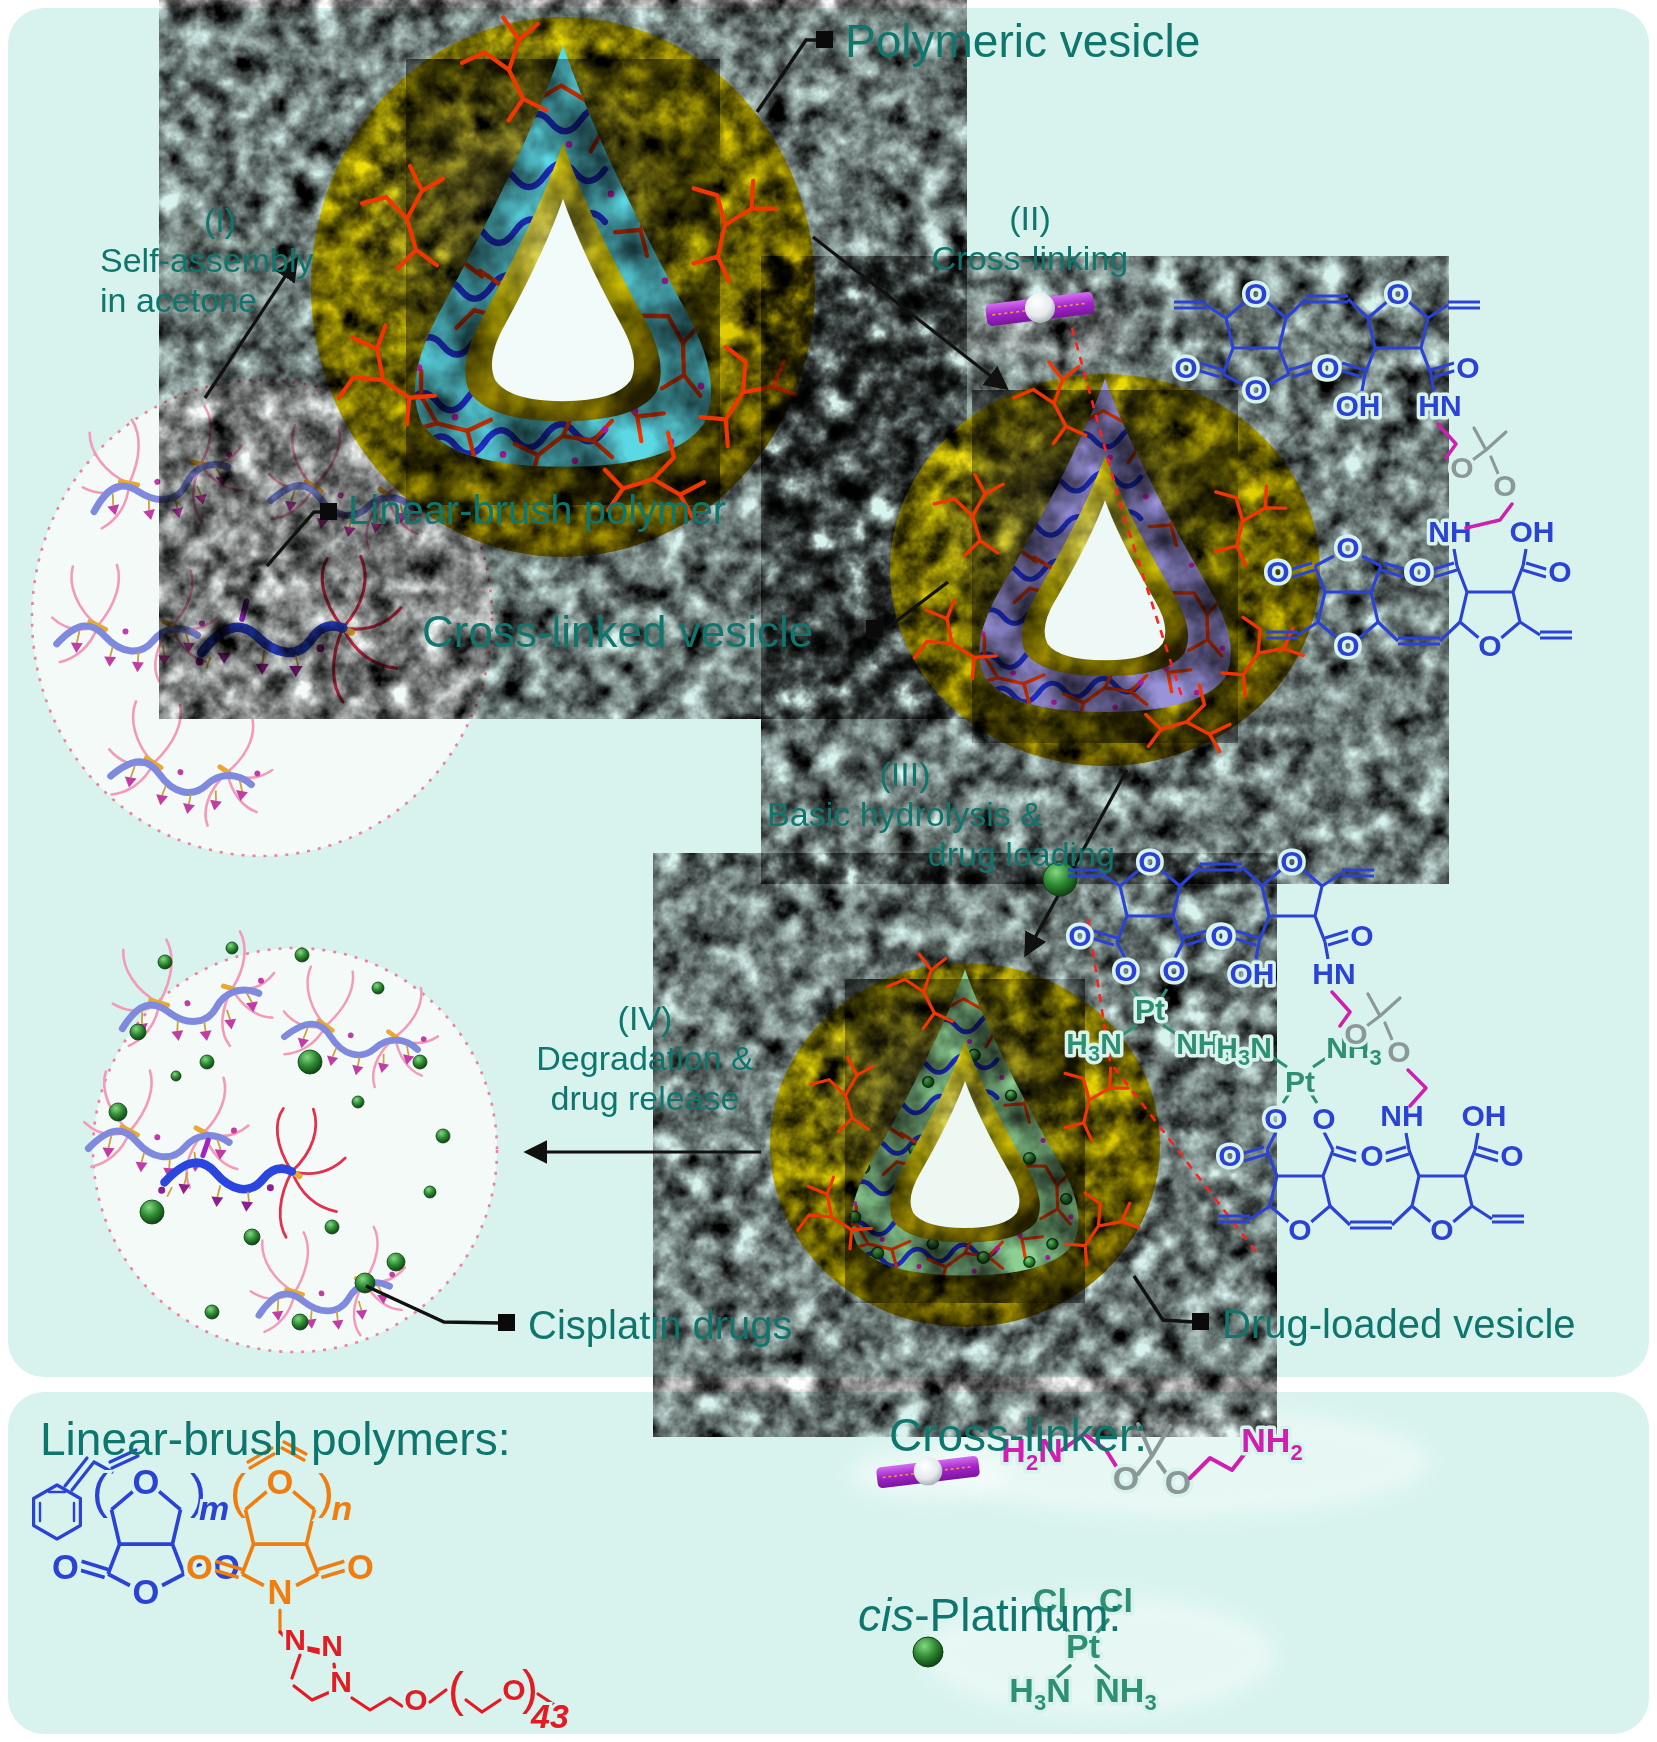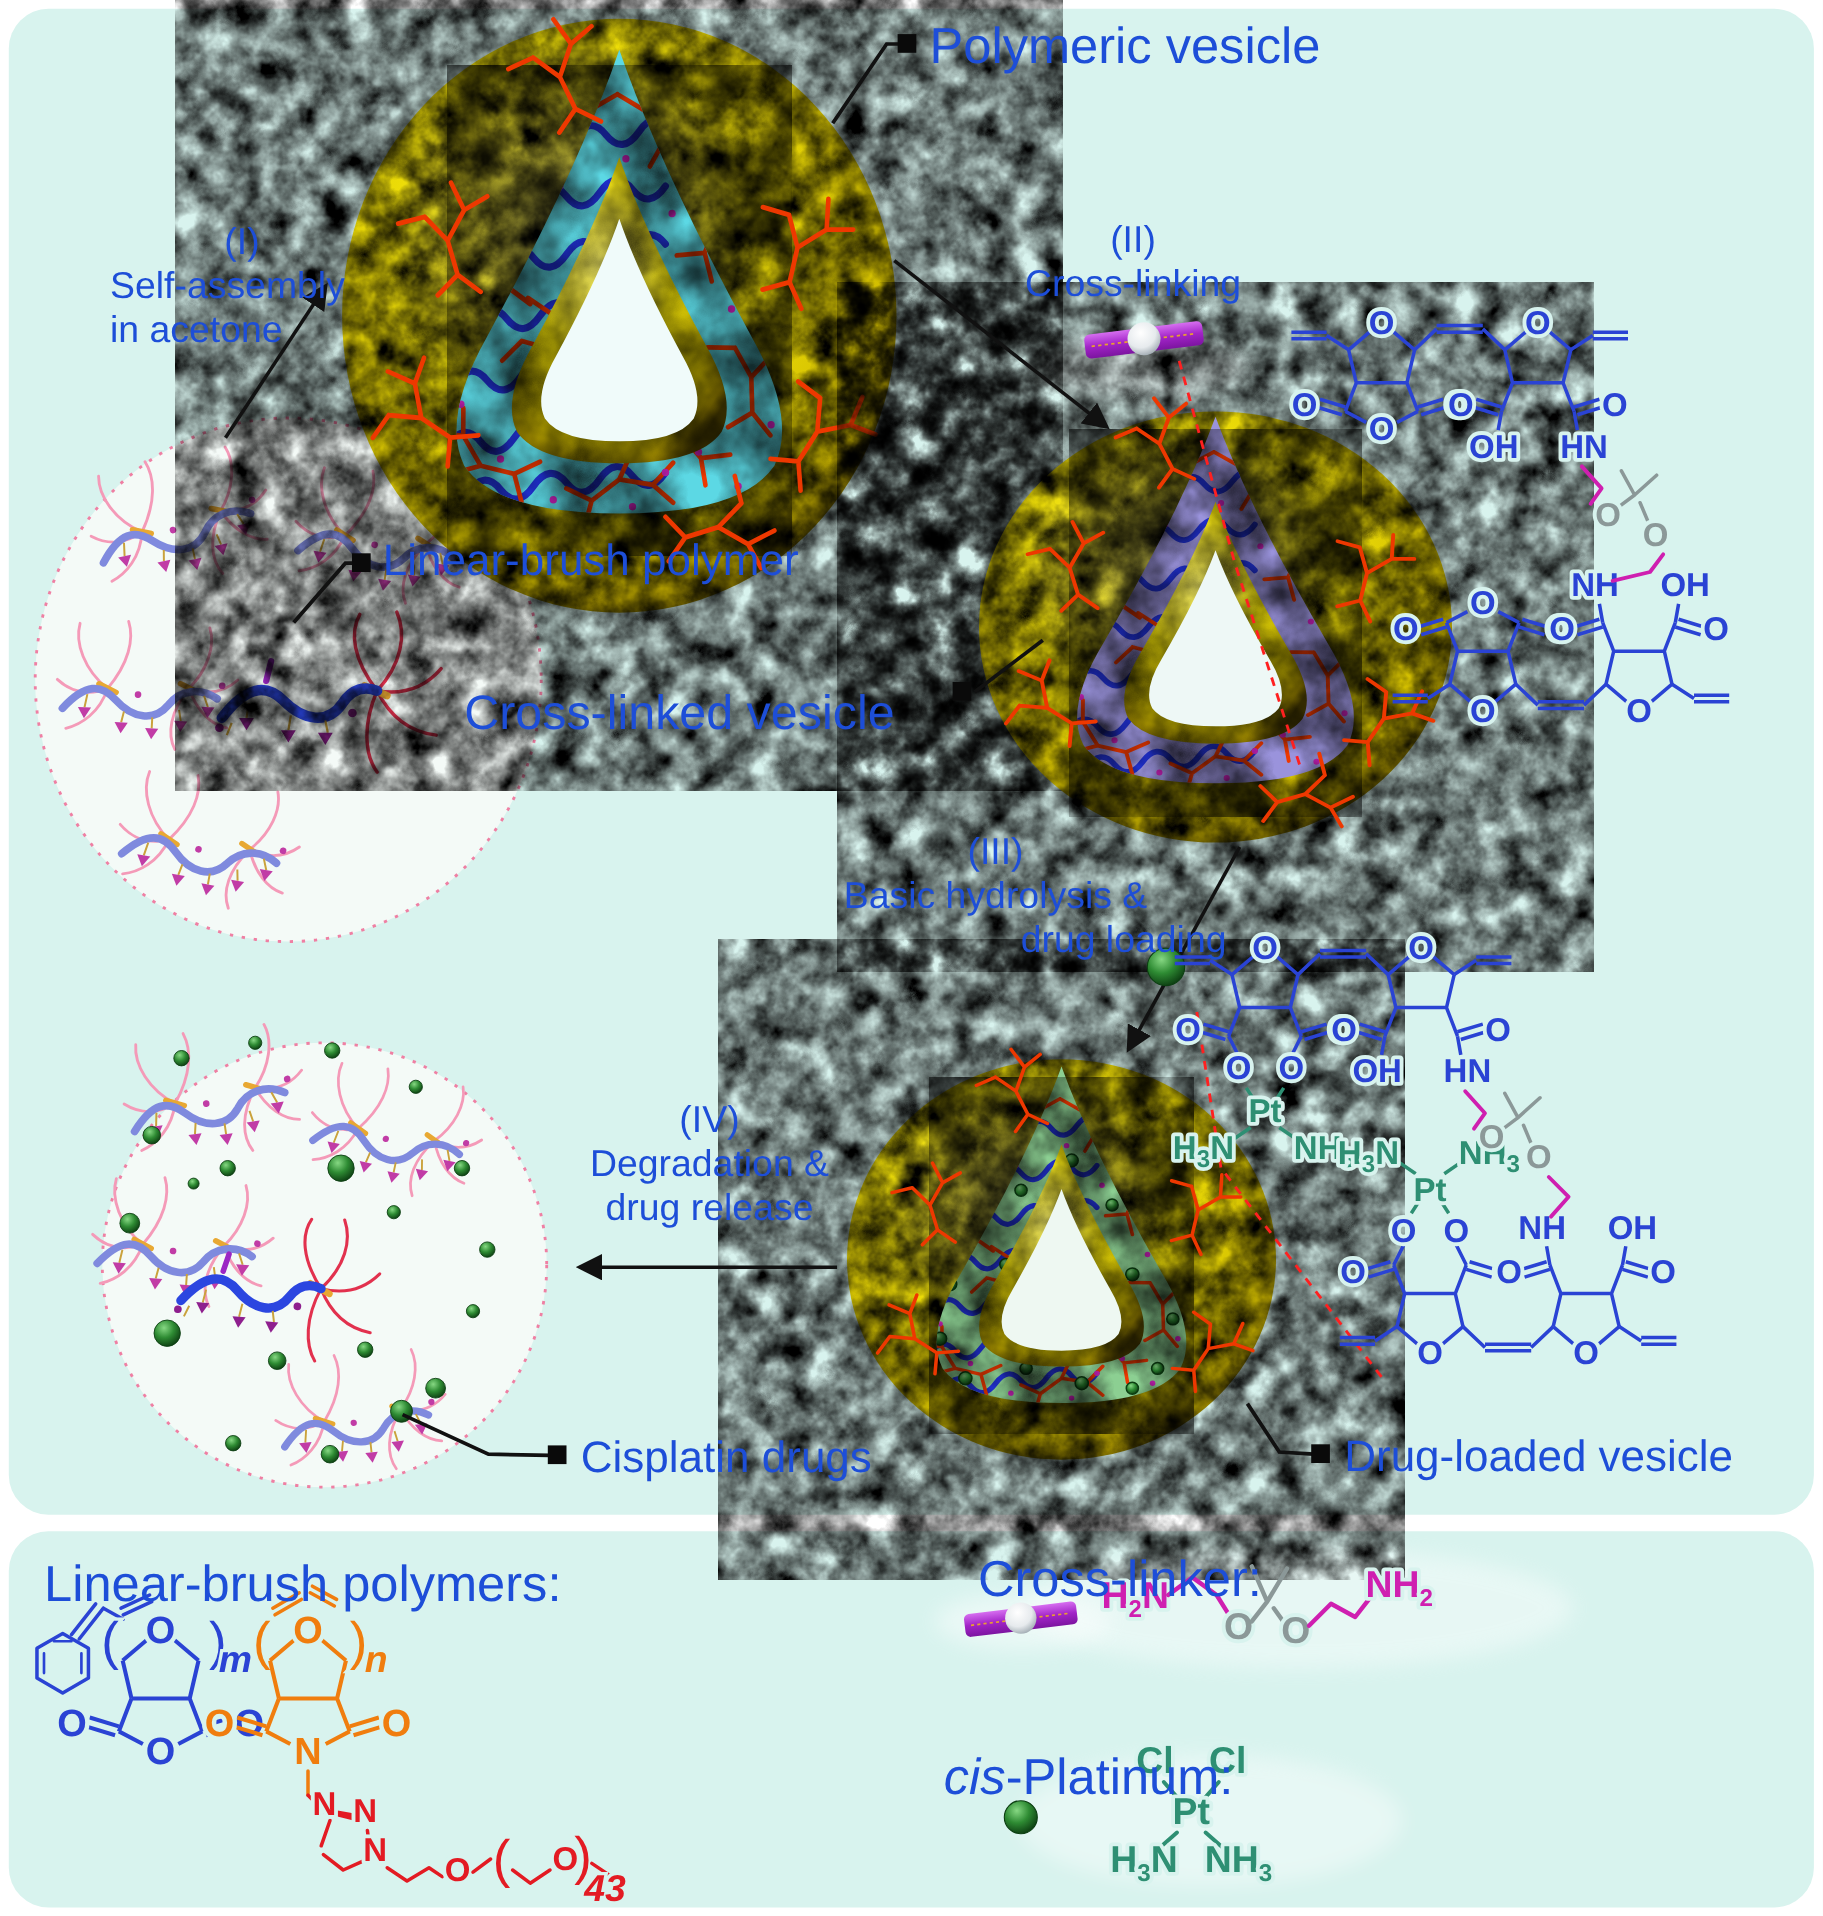--- a/index.html
+++ b/index.html
@@ -2,21 +2,21 @@
 <html><head>
 <meta charset="utf-8">
 <style>
   html,body{margin:0;padding:0;background:#ffffff;}
   #root{position:relative;width:1657px;height:1742px;background:#ffffff;overflow:hidden;
         font-family:"Liberation Sans",sans-serif;}
   .panel{position:absolute;background:#d8f3ee;border-radius:36px;}
   #panel1{left:8px;top:8px;width:1641px;height:1369px;}
   #panel2{left:8px;top:1392px;width:1641px;height:342px;}
   #art{position:absolute;left:0;top:0;}
-  .lbl{position:absolute;color:#1d4ed8;white-space:nowrap;line-height:1.18;}
+  .lbl{position:absolute;color:#0f766e;white-space:nowrap;line-height:1.18;}
   .callout{font-size:42px;}
   .step{font-size:34px;text-align:center;}
   .heading{font-size:46px;}
   .it{font-style:italic;}
   
   .chem path, .chem line{fill:none;stroke-linecap:round;stroke-linejoin:round;}
   .at{font:bold 30px "Liberation Sans",sans-serif;text-anchor:middle;
       paint-order:stroke;stroke:#d8f3ee;stroke-width:7px;stroke-linejoin:round;}
   .atbig{font:bold 34px "Liberation Sans",sans-serif;text-anchor:middle;
       paint-order:stroke;stroke:#d8f3ee;stroke-width:7px;stroke-linejoin:round;}
@@ -536,21 +536,21 @@
     <div style="text-align:left;">in acetone</div>
   </div>
 
   <div class="lbl step" style="left:880px;top:198px;width:300px;">
     <div>(II)</div>
     <div>Cross-linking</div>
   </div>
 
   <div class="lbl callout" style="left:348px;top:487px;font-size:40px;">Linear-brush polymer</div>
 
-  <div class="lbl callout" style="left:422px;top:606px;font-size:44px;margin-top:17px;">Cross-linked vesicle</div>
+  <div class="lbl callout" style="left:422px;top:606px;font-size:44px;">Cross-linked vesicle</div>
 
   <div class="lbl step" style="left:695px;top:754px;width:420px;">
     <div>(III)</div>
     <div>Basic hydrolysis &amp;</div>
     <div style="text-align:right;padding-left:45px;">drug loading</div>
   </div>
 
   <div class="lbl step" style="left:445px;top:998px;width:400px;">
     <div>(IV)</div>
     <div>Degradation &amp;</div>

